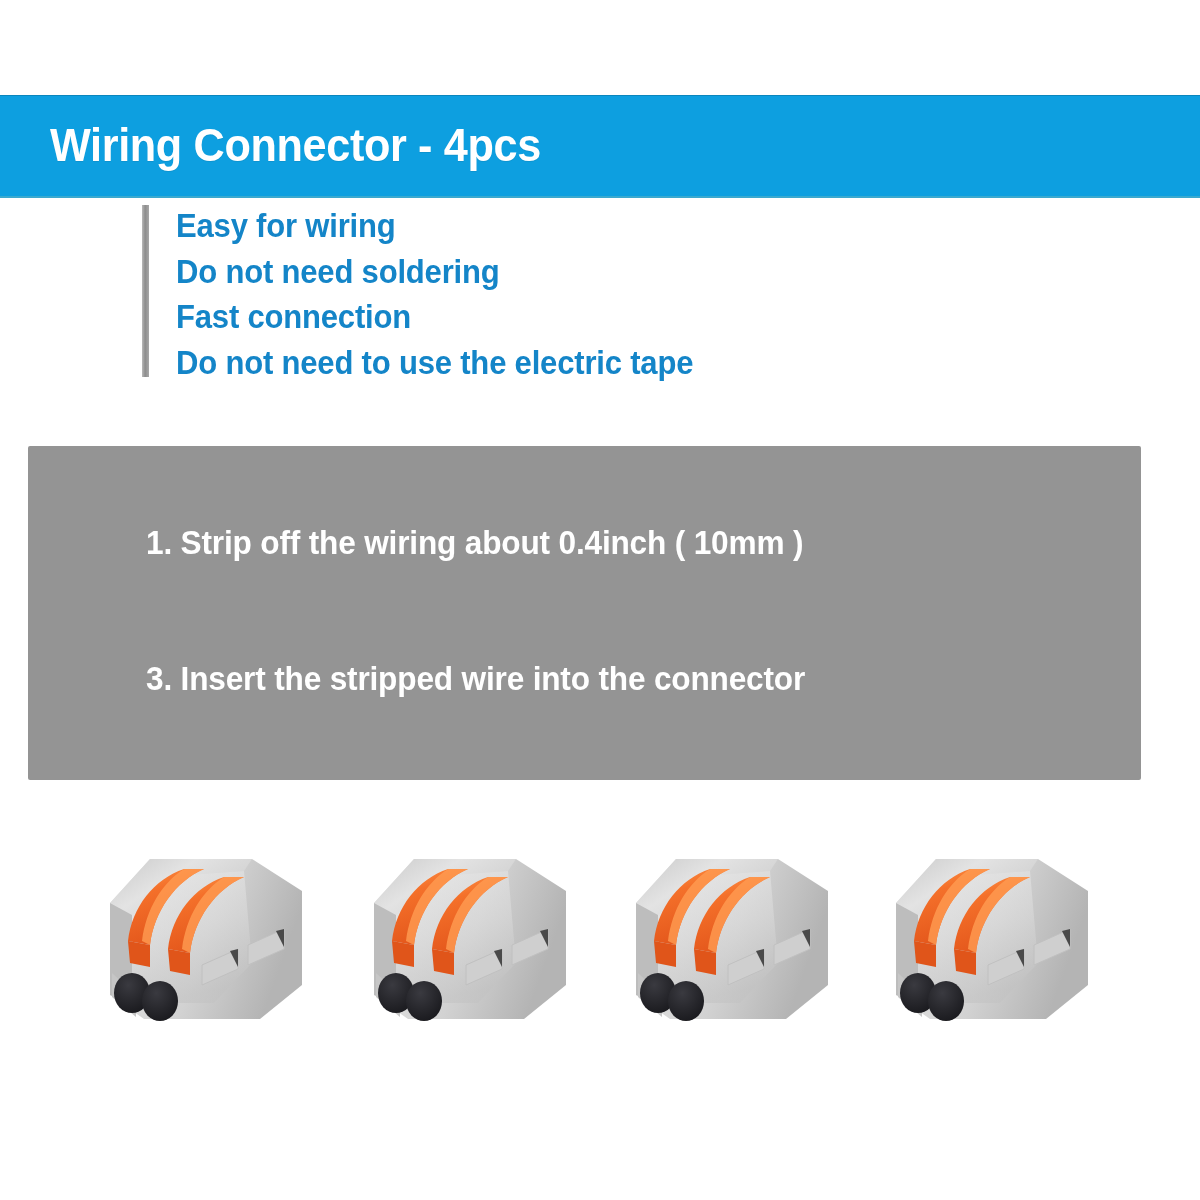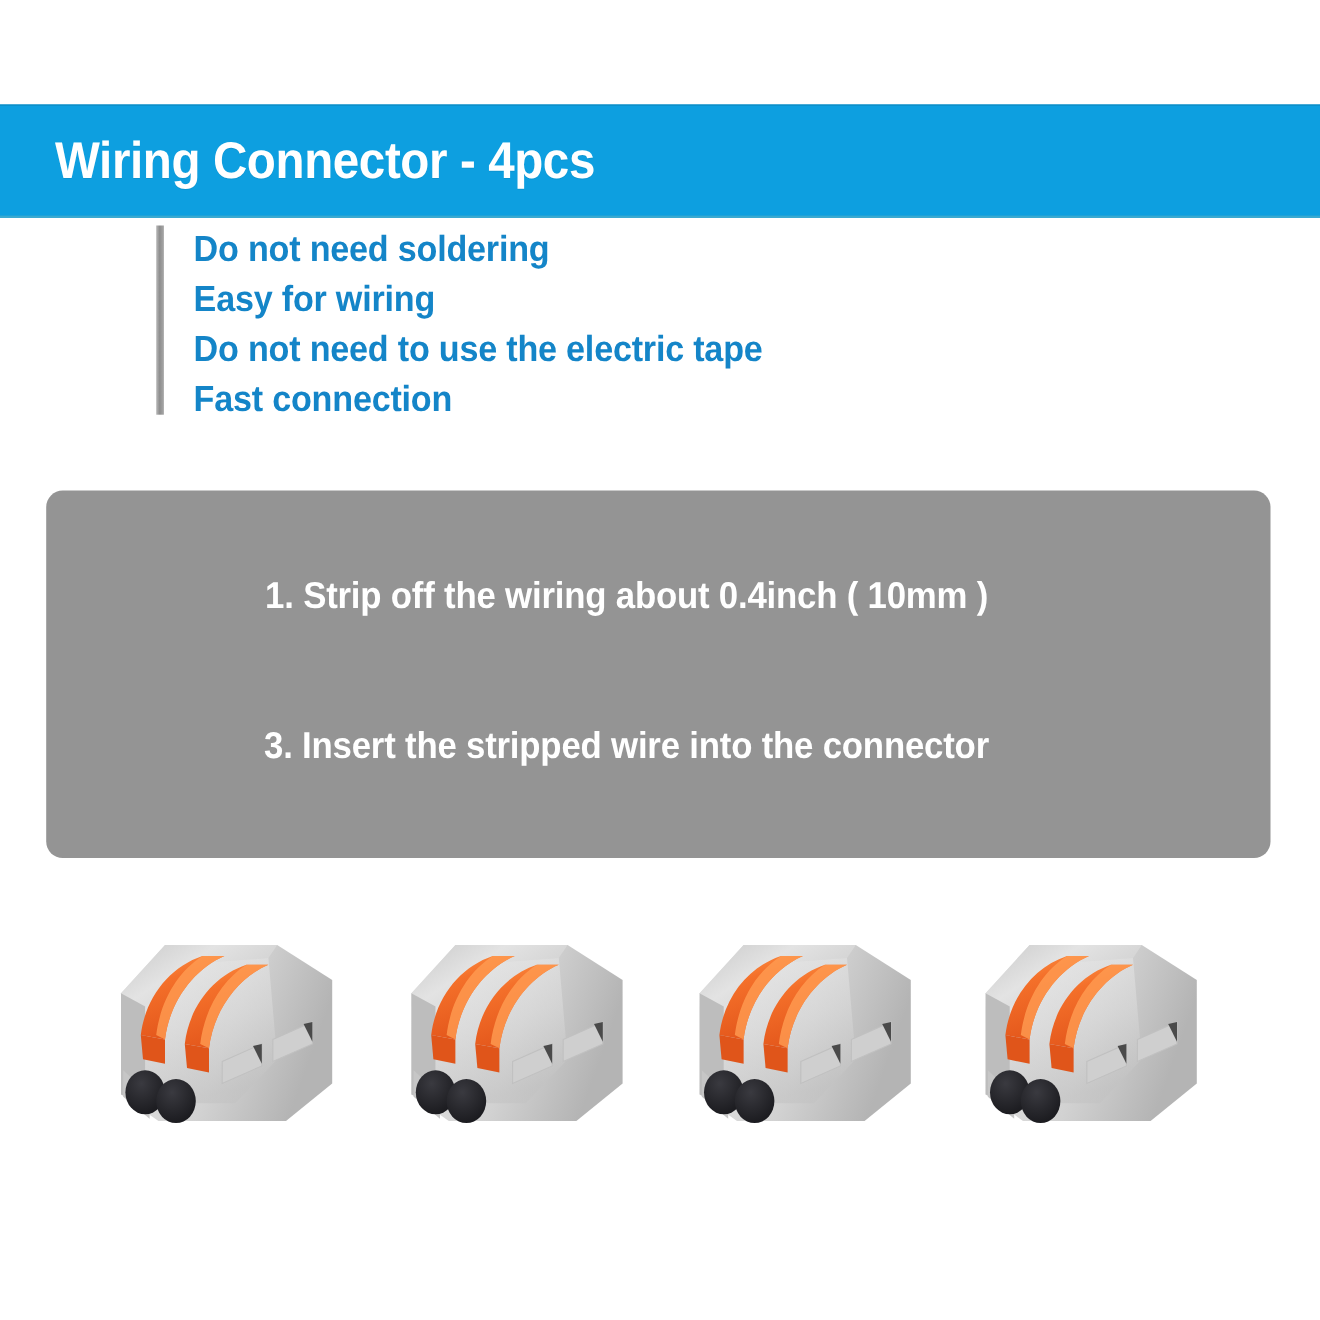--- a/index.html
+++ b/index.html
@@ -82,28 +82,27 @@
   }
   .feature-item span {
     display: inline-block;
     transform: scaleX(0.94);
     transform-origin: left center;
   }
 
   
   .instruction-box {
     position: absolute;
-    left: 42px;
+    left: 28px;
     top: 446px;
     width: 1113px;
     height: 334px;
     background: #949494;
-    border-radius: 15px;
+    border-radius: 2px;
     box-sizing: border-box;
-    text-align: center;
   }
   .instruction-list {
     position: absolute;
     left: 63px;
     top: 28px;
     margin: 0;
     padding: 0;
     list-style: none;
   }
   .instruction-item {
@@ -144,30 +143,30 @@
 <div class="header-banner">
   <div class="header-title">
     <span class="header-title-inner">Wiring Connector - 4pcs</span>
   </div>
 </div>
 
 <div class="features">
   <div class="features-rule"></div>
   <ul class="features-list">
     <li class="feature-item">
+      <span>Easy for wiring</span>
+    </li>
+    <li class="feature-item">
       <span>Do not need soldering</span>
     </li>
     <li class="feature-item">
-      <span>Easy for wiring</span>
+      <span>Fast connection</span>
     </li>
     <li class="feature-item">
       <span>Do not need to use the electric tape</span>
-    </li>
-    <li class="feature-item">
-      <span>Fast connection</span>
     </li>
   </ul>
 </div>
 
 <div class="instruction-box">
   <ol class="instruction-list">
     <li class="instruction-item">
       <span>1. Strip off the wiring about 0.4inch ( 10mm )</span>
     </li>
     <li class="instruction-item">

